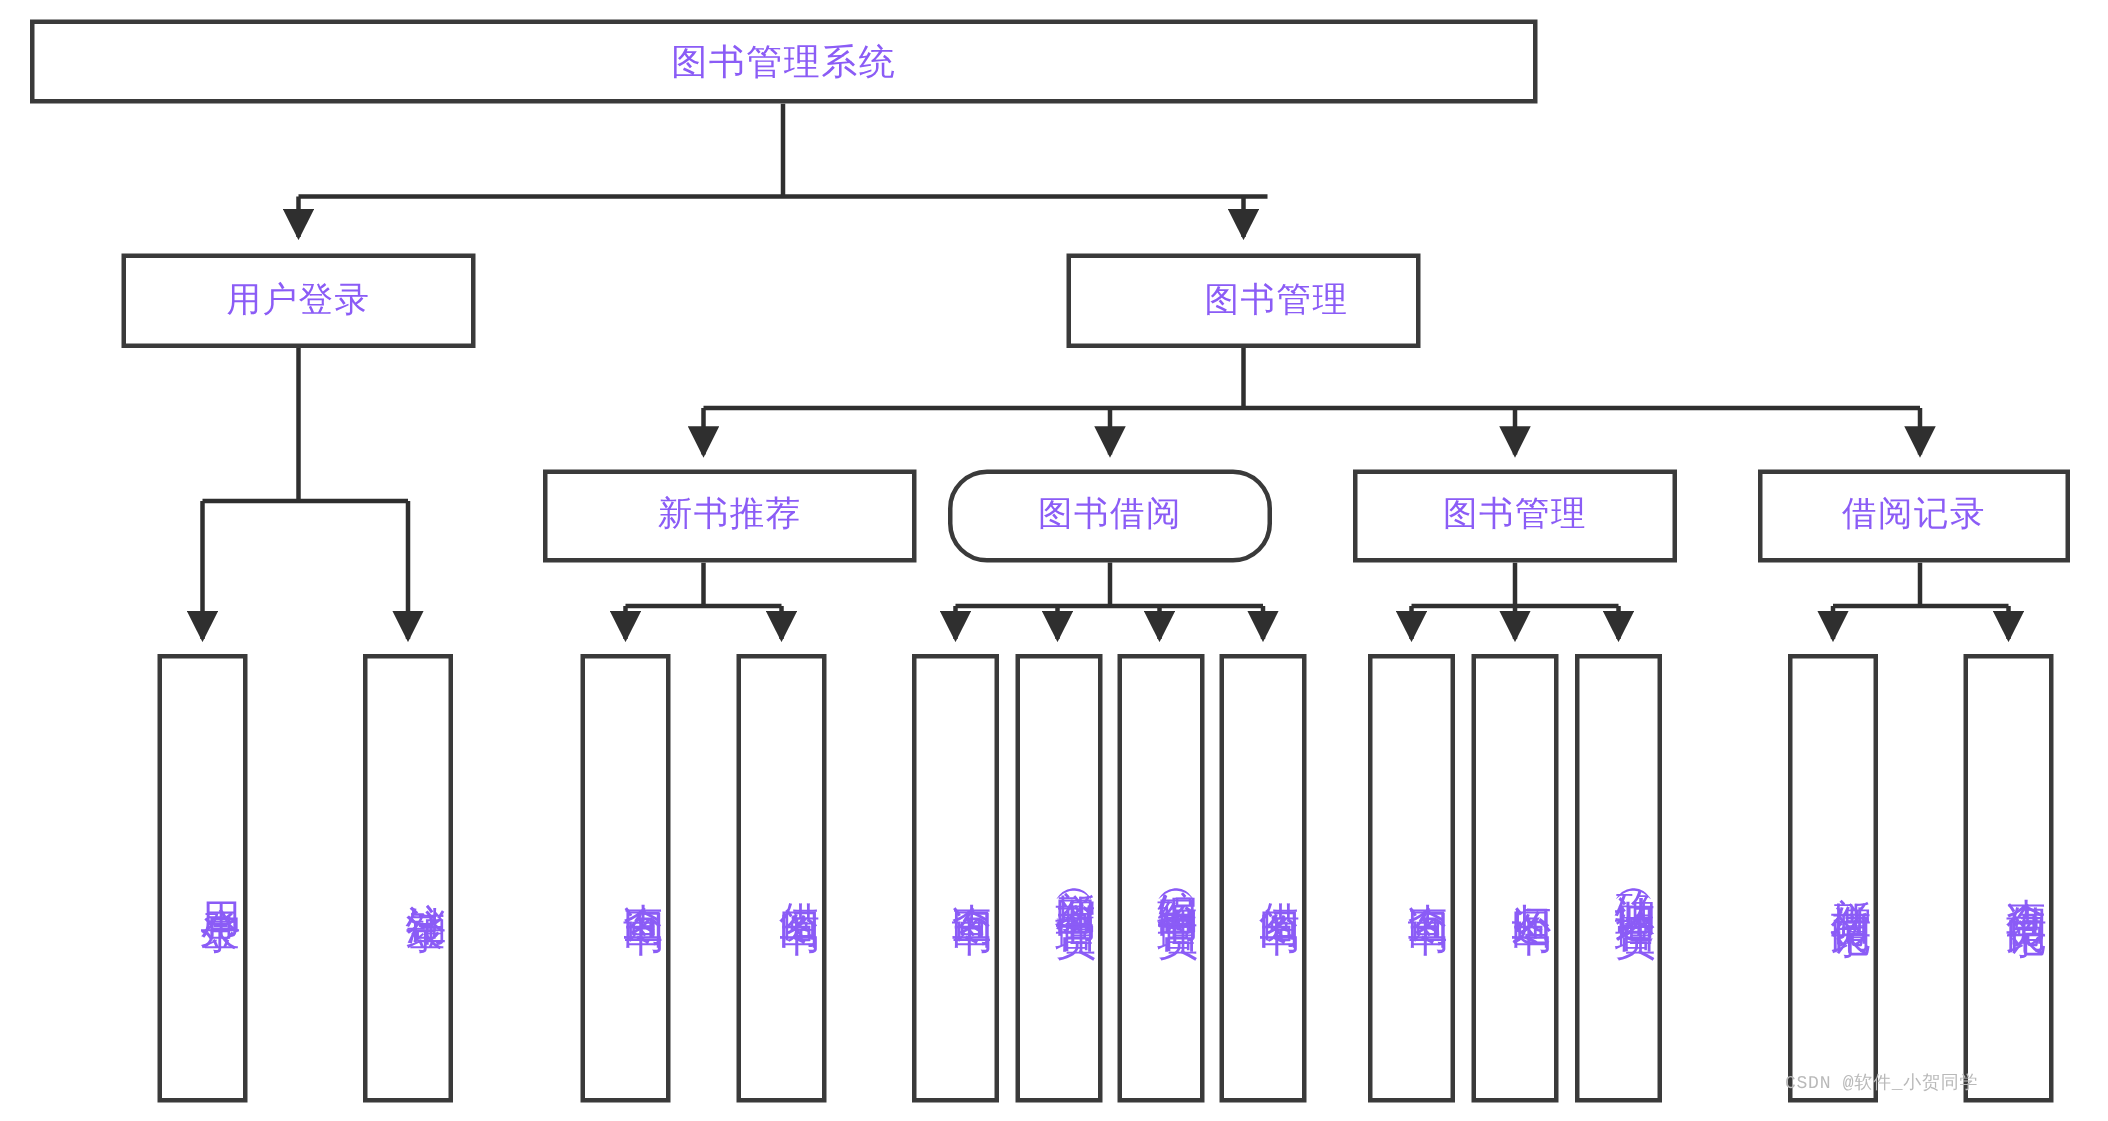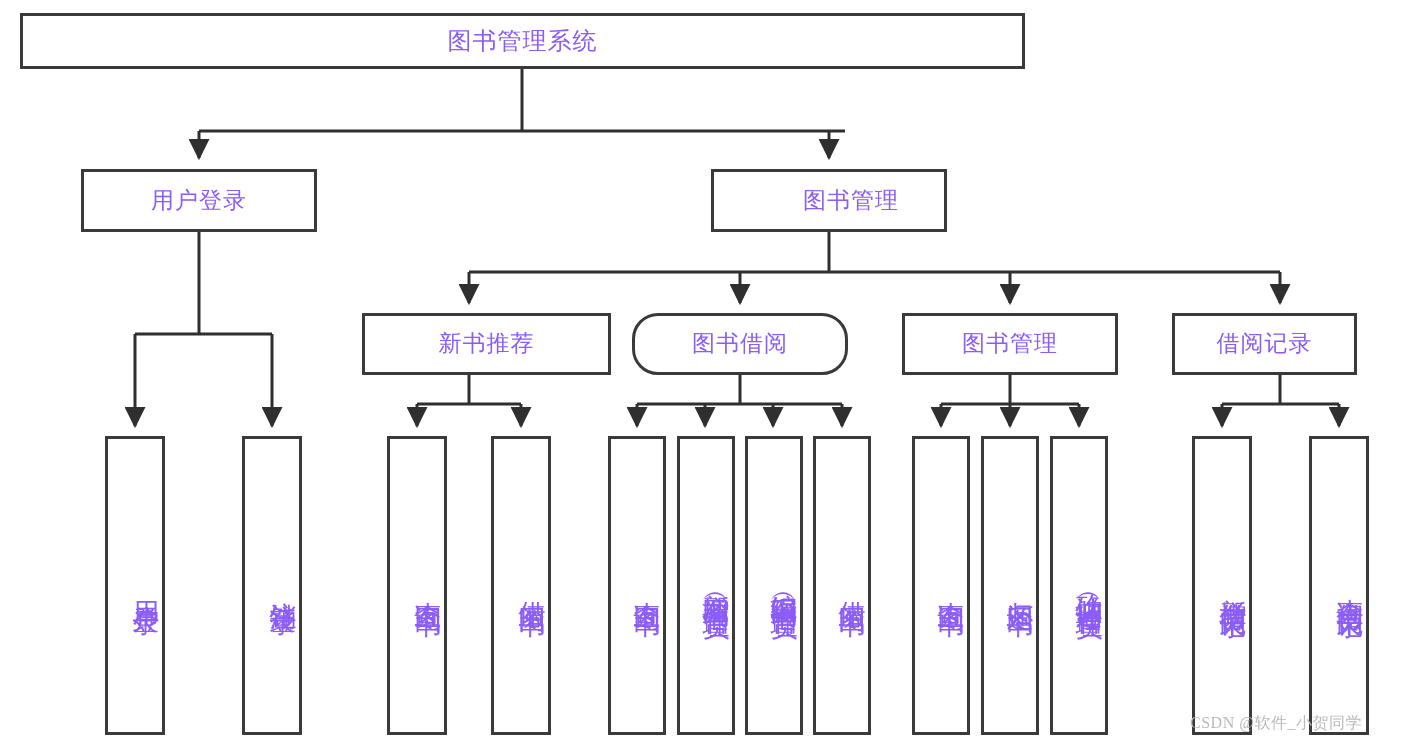--- a/index.html
+++ b/index.html
@@ -50,26 +50,26 @@
     letter-spacing:3px;
     padding:10px 0;
     align-items:flex-start;
     justify-content:center;
     white-space:nowrap;
   }
   .watermark{
     position:absolute;
     left:1190px;
     top:713px;
-    font-size:16px;
+    font-size:12px;
     color:#b9b9b9;
     letter-spacing:0.5px;
     z-index:3;
     white-space:nowrap;
-    font-family:Liberation Serif, serif;
+    font-family:Liberation Mono, monospace;
   }
 </style>
 </head>
 <body>
 
 <div id="canvas">
 
   <svg id="wires" viewBox="0 0 1405 747" xmlns="http://www.w3.org/2000/svg">
     <defs>
       <marker id="arrow" viewBox="0 0 10 10" refX="9" refY="5" markerWidth="7" markerHeight="7" orient="auto-start-reverse">
@@ -133,21 +133,21 @@
 
   <div class="node h" style="left:362px; top:313px; width:249px; height:62px;">
     <span>新书推荐</span>
   </div>
   <div class="node h" style="left:632px; top:313px; width:216px; height:62px;border-radius:26px;">
     <span>图书借阅</span>
   </div>
   <div class="node h" style="left:902px; top:313px; width:216px; height:62px;">
     <span>图书管理</span>
   </div>
-  <div class="node h" style="left:1172px; top:313px; width:185px; height:62px;">
+  <div class="node h" style="left:1172px; top:313px; width:208px; height:62px;">
     <span>借阅记录</span>
   </div>
 
   <div class="node v" style="left:105px; top:436px; width:60px; height:299px;">
     <span>用户登录</span>
   </div>
   <div class="node v" style="left:242px; top:436px; width:60px; height:299px;">
     <span>注销登录</span>
   </div>
 

